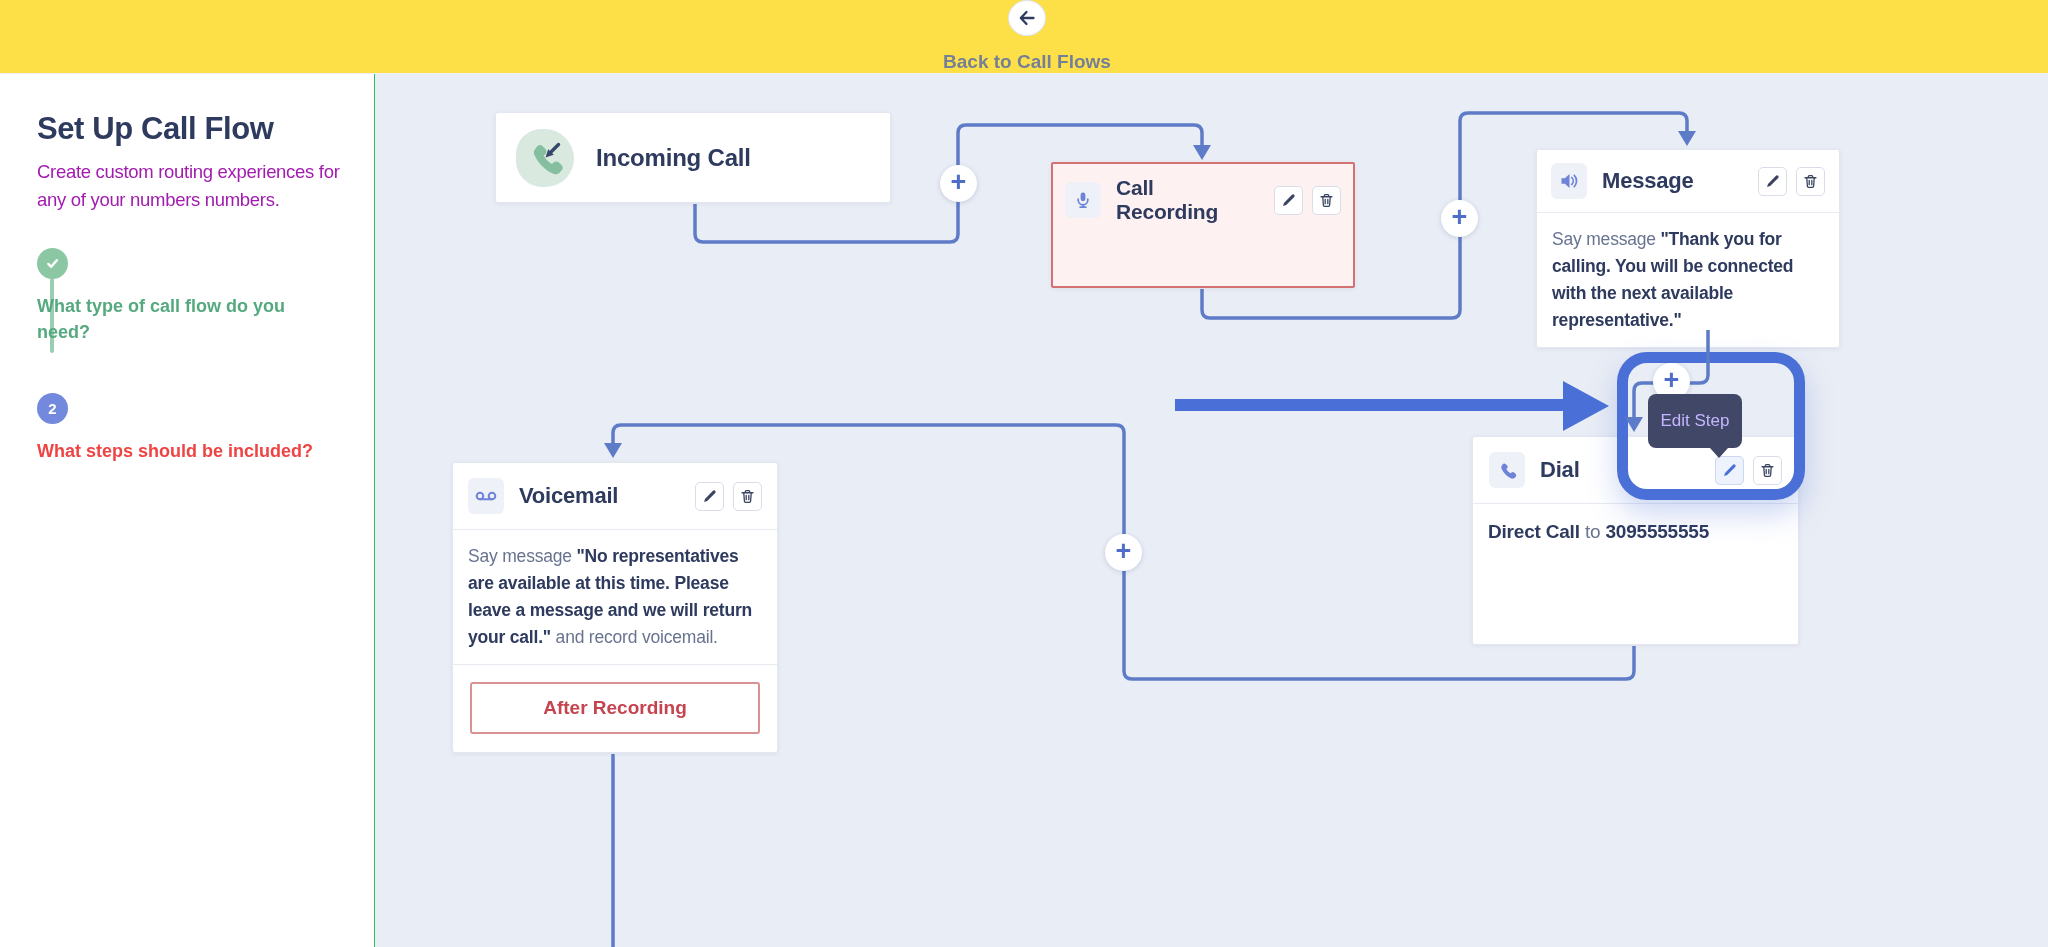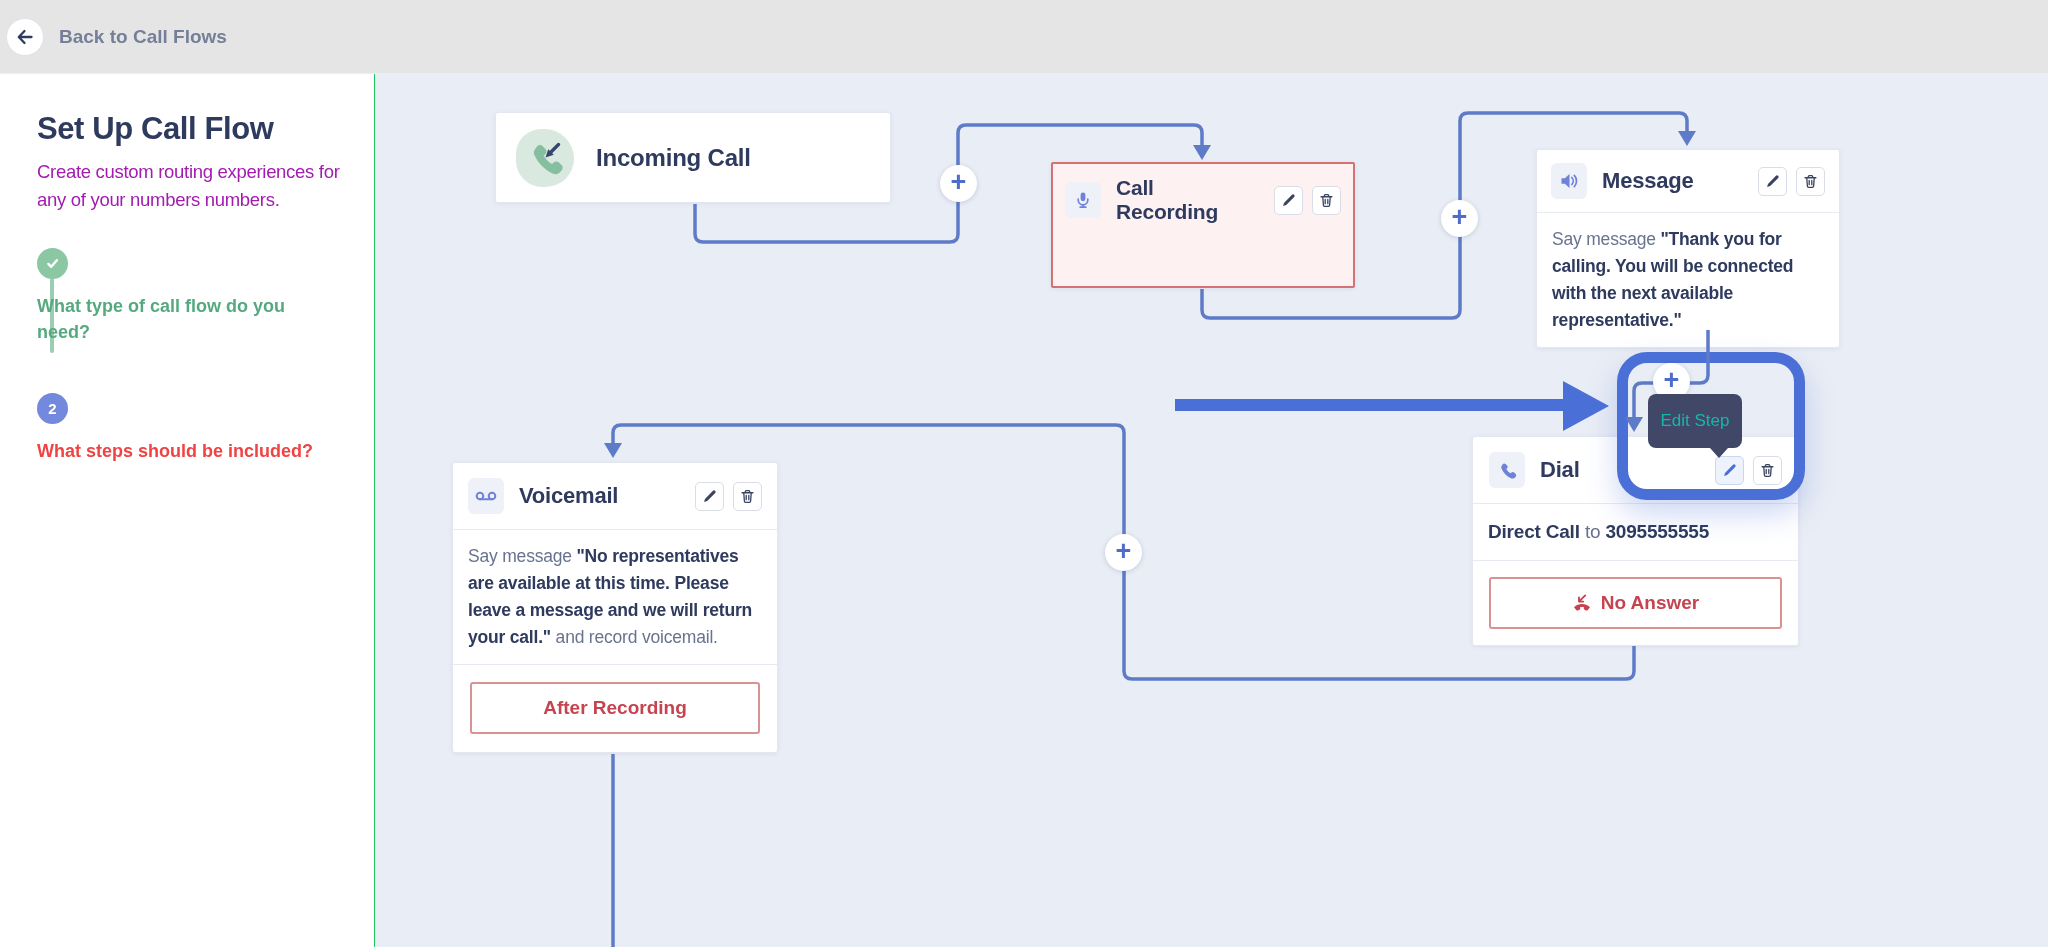--- a/index.html
+++ b/index.html
@@ -7,22 +7,22 @@
   body {
     width:2048px; height:947px; position:relative; overflow:hidden;
     background:#ffffff;
     font-family:"Liberation Sans", sans-serif;
     color:#2f3a5f;
   }
 
   
   .topbar {
     position:absolute; top:0; left:0; width:2048px; height:74px;
-    background:#e5e5e5; border-bottom:1px solid #edeff5; z-index:10;
-    display:flex; align-items:center; gap:15px; padding-left:6px;
+    background:#fde047; border-bottom:1px solid #edeff5; z-index:10;
+    display:flex; align-items:center; gap:15px; padding-left:6px;flex-direction:column;
   }
   .back-btn {
     width:38px; height:38px; border-radius:50%;
     border:1.5px solid #dfe3ed; background:#fff;
     display:flex; align-items:center; justify-content:center; cursor:pointer;
   }
   .back-label { font-weight:bold; font-size:19px; color:#757f98; }
 
   
   .sidebar {
@@ -128,21 +128,21 @@
   
   .highlight-box {
     position:absolute; left:1617px; top:352px; width:188px; height:148px;
     border:11px solid #4a6fd6; border-radius:30px; z-index:4;
     box-shadow:0 14px 30px rgba(74,111,214,.28);
   }
   .tooltip {
     position:absolute; left:1648px; top:394px; width:94px; height:54px;
     background:#404767; border-radius:8px; z-index:7;
     display:flex; align-items:center; justify-content:center;
-    color:#14b8a6; font-size:17px;
+    color:#c4b5fd; font-size:17px;
   }
   .tooltip::after {
     content:""; position:absolute; top:100%; left:62px;
     border:9px solid transparent; border-top:10px solid #404767; border-bottom:0;
   }
 </style>
 </head>
 <body>
 
 <div class="canvas-bg"></div>
@@ -289,29 +289,20 @@
           <path d="M2.2 4h11.6 M5.7 4V2.6c0-.5.4-.9.9-.9h2.8c.5 0 .9.4.9.9V4 M4 4l.7 9c0 .7.6 1.2 1.3 1.2h4c.7 0 1.2-.5 1.3-1.2L12 4 M6.6 6.8v4.6 M9.4 6.8v4.6" stroke="currentColor" stroke-width="1.4" fill="none" stroke-linecap="round"></path>
         </svg>
       </button>
     </div>
   </div>
   <div class="dial-route">
     <span class="route-strong">Direct Call</span>
     <span>to</span>
     <span class="route-strong">3095555555</span>
   </div>
-  <div class="card-footer">
-    <button class="outcome-btn">
-      <svg width="20" height="20" viewBox="0 0 20 20">
-        <path d="M2 14.2c4.5-4.4 11.5-4.4 16 0l-2.2 2.8c-.4.5-1.2.7-1.8.4l-2.2-1.2v-2.1a9.8 9.8 0 0 0-3.6 0v2.1L6 17.4c-.6.3-1.4.1-1.8-.4z" fill="#c5444f"></path>
-        <path d="M13.2 2.4 7.2 8.4 M7 4.4v4.2h4.2" stroke="#c5444f" stroke-width="1.9" fill="none" stroke-linecap="round" stroke-linejoin="round"></path>
-      </svg>
-      <span>No Answer</span>
-    </button>
-  </div>
 </div>
 
 <div class="card" id="node-voicemail">
   <div class="card-header">
     <div class="icon-badge">
       <svg width="22" height="14" viewBox="0 0 22 14">
         <circle cx="5" cy="7" r="3.3" stroke="#6e82d8" stroke-width="2" fill="none"></circle>
         <circle cx="17" cy="7" r="3.3" stroke="#6e82d8" stroke-width="2" fill="none"></circle>
         <path d="M5 10.3h12" stroke="#6e82d8" stroke-width="2" stroke-linecap="round"></path>
       </svg>

